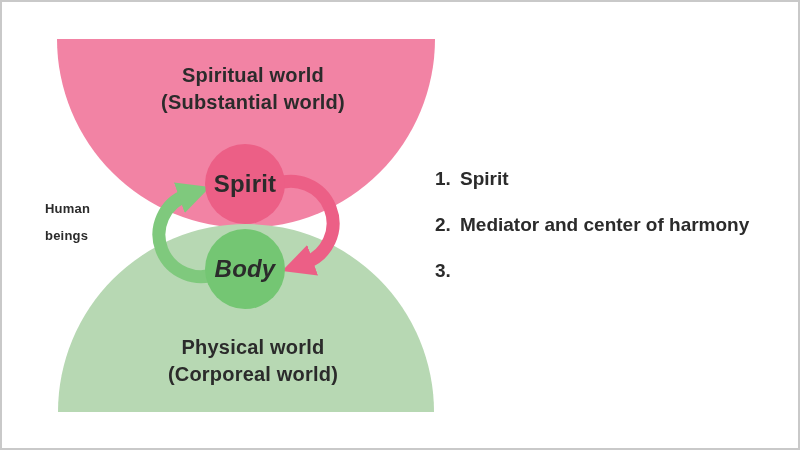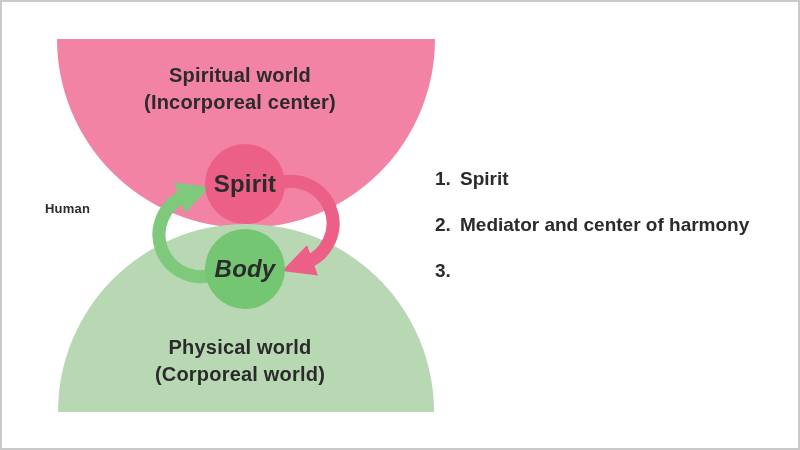--- a/index.html
+++ b/index.html
@@ -25,21 +25,21 @@
     height: 450px;
   }
   .txt {
     position: absolute;
     color: #2b2b2b;
     font-weight: 600;
     letter-spacing: 0.2px;
   }
   .world-label {
     width: 300px;
-    left: 88px;
+    left: 101px;
     text-align: center;
     font-size: 20px;
     line-height: 27px;
   }
   .world-label.spiritual { top: 60px; }
   .world-label.physical  { top: 332px; }
   .node-label {
     left: 203px;
     width: 80px;
     height: 40px;
@@ -91,34 +91,35 @@
 
     <path d="M 216 271 A 42 42 0 1 1 185 193" fill="none" stroke-width="13" marker-end="url(#ah-green)" stroke="#7FC97D"></path>
     <path d="M 272 183 A 42 42 0 1 1 303 261" fill="none" stroke-width="13" marker-end="url(#ah-pink)" stroke="#EC5F86"></path>
 
     <circle cx="243" cy="182" r="40" fill="#EC5F86"></circle>
     <circle cx="243" cy="267" r="40" fill="#74C673"></circle>
   </svg>
 
   <div class="txt world-label spiritual">
     <div>Spiritual world</div>
-    <div>(Incorporeal center)</div>
+    <div>(Substantial world)</div>
   </div>
 
   <div class="txt world-label physical">
     <div>Physical world</div>
     <div>(Corporeal world)</div>
   </div>
 
   <div class="txt node-label spirit">Spirit</div>
 
   <div class="txt node-label body">Body</div>
 
   <div class="txt human-label">
     <div>Human</div>
+    <div>beings</div>
   </div>
 
   <div class="roles-list">
     <div class="role-row">
       <span class="role-number">1.</span>
       <span class="role-text">Spirit</span>
     </div>
     <div class="role-row">
       <span class="role-number">2.</span>
       <span class="role-text">Mediator and center of harmony</span>

